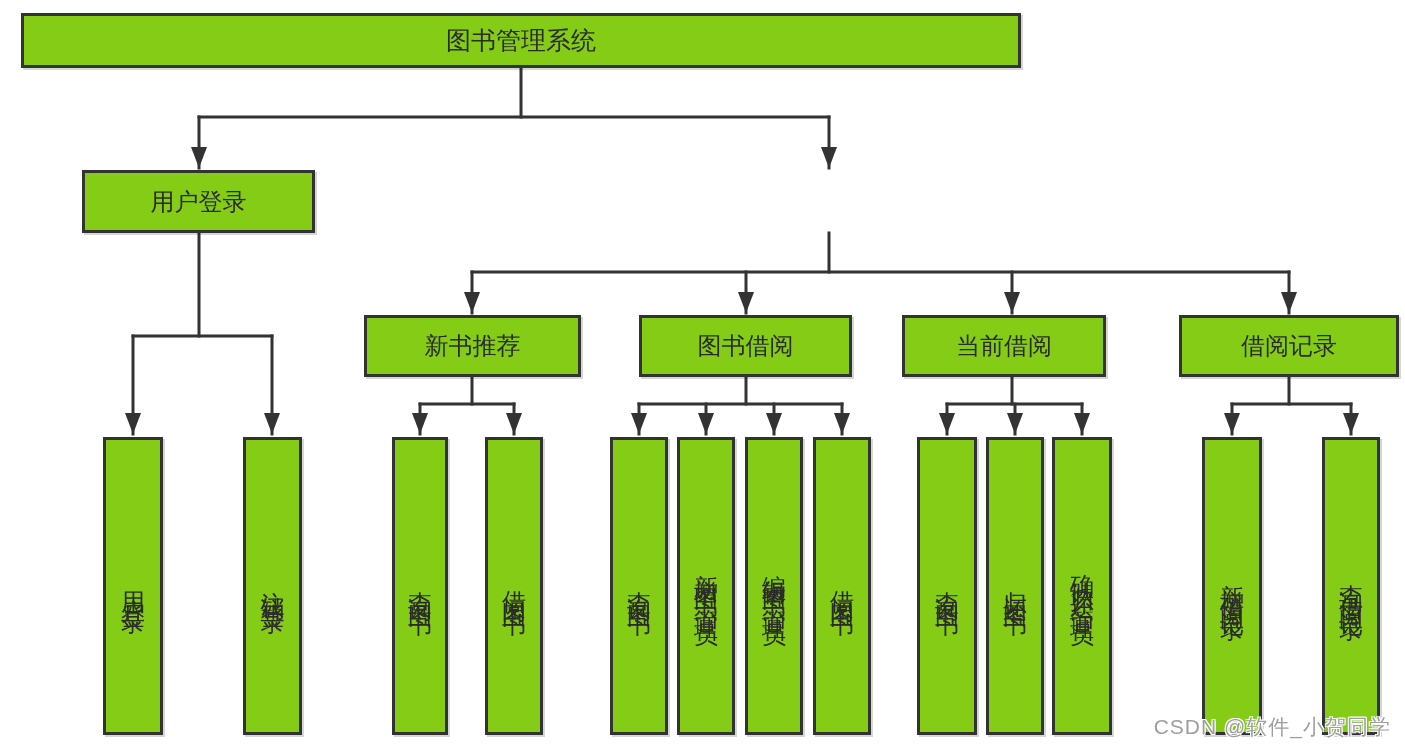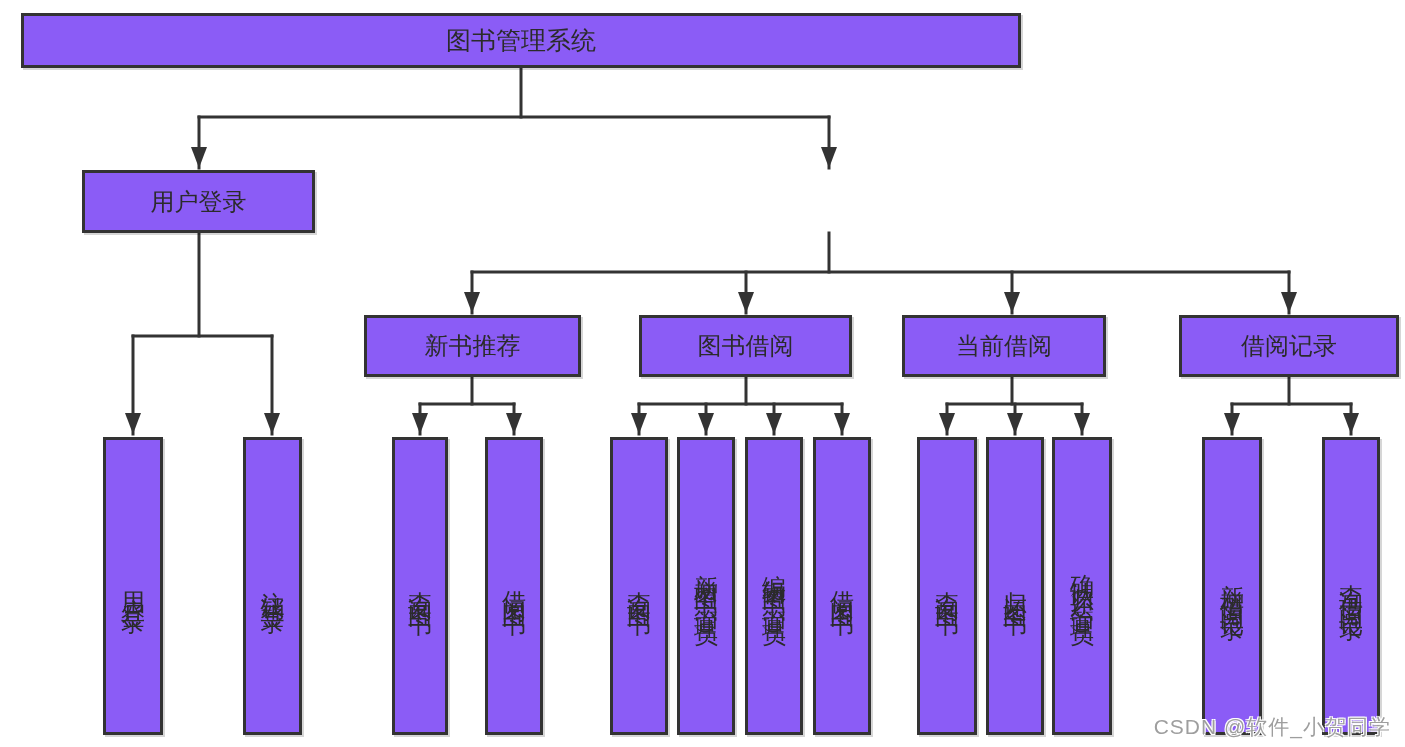--- a/index.html
+++ b/index.html
@@ -2,21 +2,21 @@
 <html><head>
 <meta charset="utf-8">
 <style>
   html,body{margin:0;padding:0;background:#fff;}
   .canvas{
     position:relative;width:1405px;height:747px;background:#ffffff;overflow:hidden;
     font-family:"Liberation Sans","DejaVu Sans",sans-serif;color:#2b2b2b;
   }
   .connectors{position:absolute;left:0;top:0;pointer-events:none;}
   .node{
-    position:absolute;box-sizing:border-box;border:3px solid #333333;background:#8b5cf6;
+    position:absolute;box-sizing:border-box;border:3px solid #333333;background:#84cc16;
     display:flex;align-items:center;justify-content:center;text-align:center;
     font-size:24px;line-height:1;white-space:nowrap;
     box-shadow:2px 2px 0 rgba(0,0,0,0.16);
   }
   .root{left:21px;top:13px;width:1000px;height:55px;font-size:25px;}
   .lvl2{top:170px;width:233px;height:63px;}
   .l2a{left:82px;}  .l2b{left:712px;}
   .lvl3{top:315px;height:62px;}
   .l3a{left:364px;width:217px;}
   .l3b{left:639px;width:213px;}

